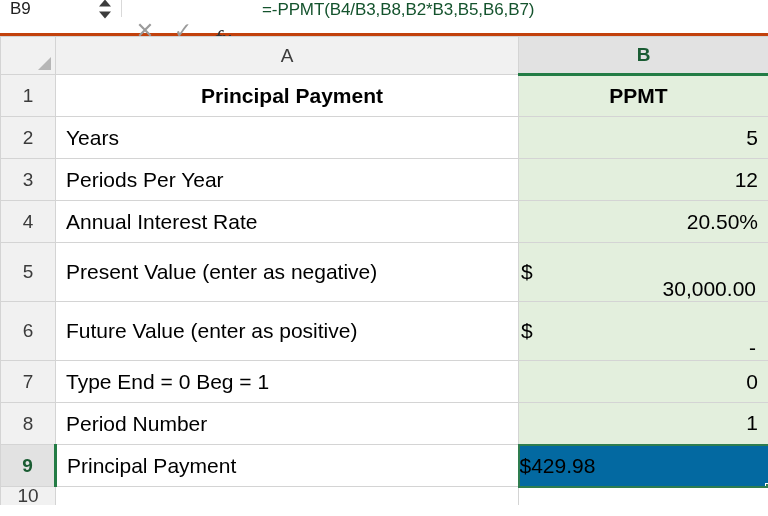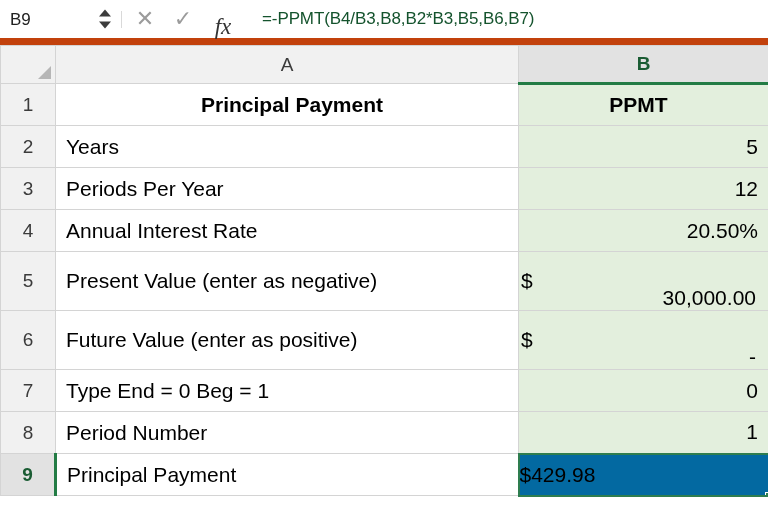--- a/index.html
+++ b/index.html
@@ -14,24 +14,24 @@
     position: relative;
     width: 768px;
     height: 516px;
     background: #ffffff;
   }
 
   
   .formula-bar {
     position: relative;
     display: flex;
-    align-items: center;
-    height: 45px;
-    background: #ffffff;
-    border-bottom: 7px solid #c2410c;
+    align-items: flex-start;
+    height: 36px;
+    background: #ffffff;
+    border-bottom: 3px solid #c2410c;
   }
   .namebox {
     position: relative;
     width: 122px;
     border-right: 1px solid #d9d9d9;
     display: flex;
     align-items: center;
     padding-left: 10px;
     font-size: 17px;
     color: #222;
@@ -319,17 +319,22 @@
         </tr>
 
         <tr>
           <td class="rowhead selected">9</td>
           <td class="cell a-col">Principal Payment</td>
           <td class="cell active">$429.98
             <span class="handle"></span>
           </td>
         </tr>
 
+        <tr>
+          <td class="rowhead partial">10</td>
+          <td class="cell a-col partial"></td>
+          <td class="cell b-col partial"></td>
+        </tr>
       </tbody>
     </table>
   </div>
 
 </div>
 
 </body></html>

